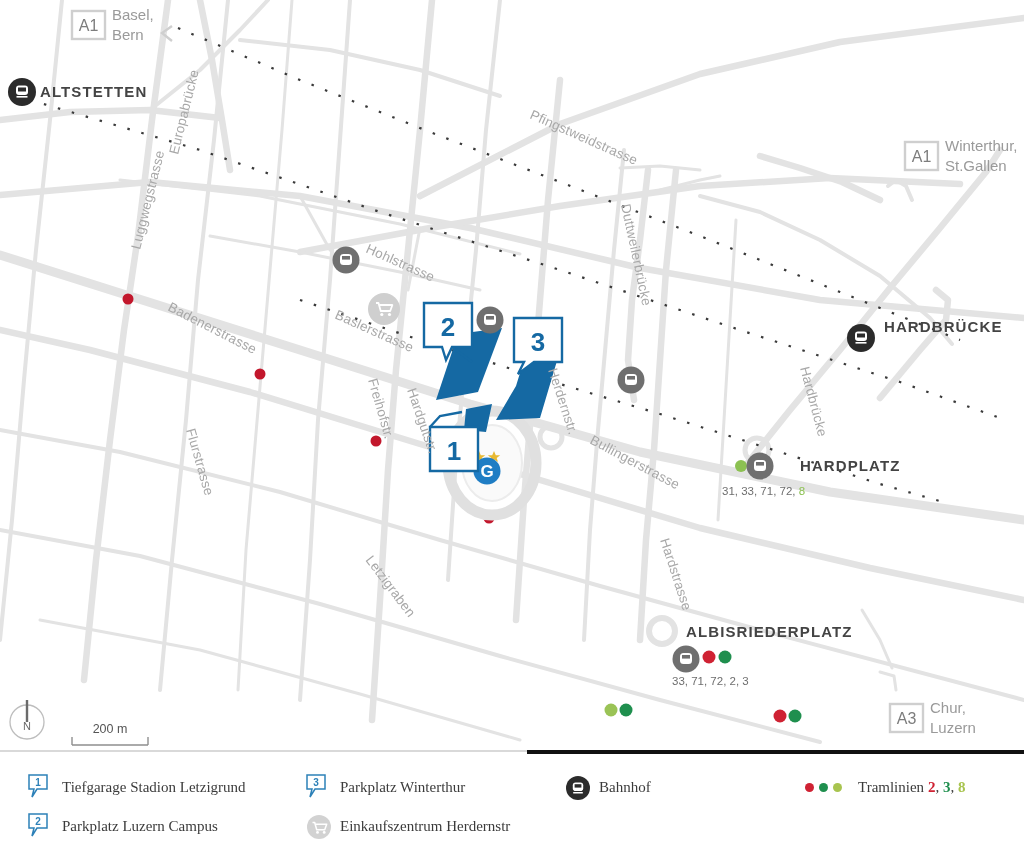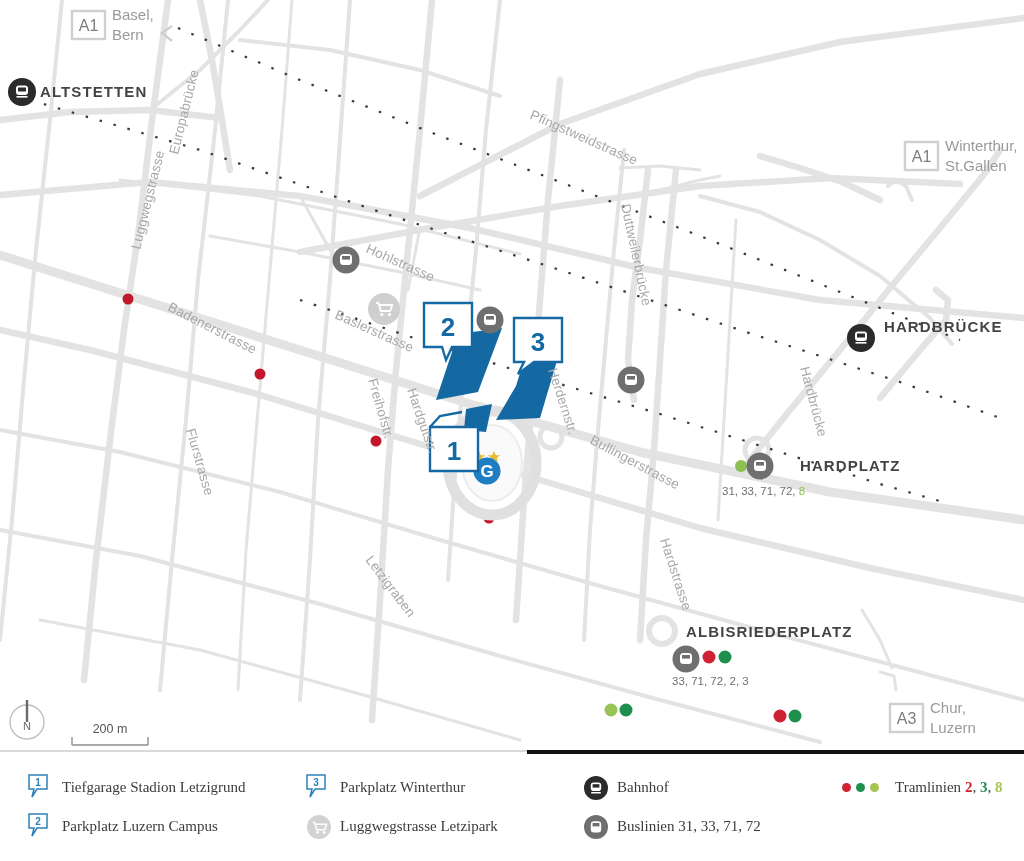--- a/index.html
+++ b/index.html
@@ -301,49 +301,39 @@
       </div>
       <div class="legrow">
         <span class="legicon">
           <svg width="26" height="26" viewBox="0 0 26 26">
             <circle cx="13" cy="13" r="12" fill="#d2d2d2"></circle>
             <path d="M6.5,8.5 h2.2 l2,7.2 h8 l2,-5.4 h-11" fill="none" stroke="#fff" stroke-width="1.5" stroke-linejoin="round"></path>
             <circle cx="11.5" cy="18.4" r="1.4" fill="#fff"></circle>
             <circle cx="18.2" cy="18.4" r="1.4" fill="#fff"></circle>
           </svg>
         </span>
-        <span class="legtext">Luggwegstrasse Letzipark</span>
+        <span class="legtext">Einkaufszentrum Herdernstr</span>
       </div>
     </div>
 
-    <div class="legcol" style="left:583px;">
+    <div class="legcol" style="left:565px;">
       <div class="legrow">
         <span class="legicon">
           <svg width="26" height="26" viewBox="0 0 26 26">
             <circle cx="13" cy="13" r="12" fill="#2b2b2b"></circle>
             <rect x="7.8" y="7.4" width="10.4" height="8.6" rx="2.8" fill="#fff"></rect>
             <rect x="9.6" y="9.2" width="6.8" height="3.4" fill="#2b2b2b"></rect>
             <rect x="8.2" y="17" width="9.6" height="1.5" fill="#fff"></rect>
           </svg>
         </span>
         <span class="legtext">Bahnhof</span>
       </div>
-      <div class="legrow">
-        <span class="legicon">
-          <svg width="26" height="26" viewBox="0 0 26 26">
-            <circle cx="13" cy="13" r="12" fill="#6f6f6f"></circle>
-            <rect x="7.8" y="7.2" width="10.4" height="11.2" rx="3.2" fill="#fff"></rect>
-            <rect x="9.6" y="9" width="6.8" height="3.4" fill="#6f6f6f"></rect>
-          </svg>
-        </span>
-        <span class="legtext">Buslinien 31, 33, 71, 72</span>
-      </div>
     </div>
 
-    <div class="legcol" style="left:842px;">
+    <div class="legcol" style="left:805px;">
       <div class="legrow">
         <span class="dotrow">
           <span class="dot" style="background:#cf2233"></span>
           <span class="dot" style="background:#1f8f4e"></span>
           <span class="dot" style="background:#a8c44f"></span>
         </span>
         <span class="legtext"><span>Tramlinien </span><span class="tr2">2</span><span>, </span><span class="tr3">3</span><span>, </span><span class="tr8">8</span></span>
       </div>
     </div>
   </div>

